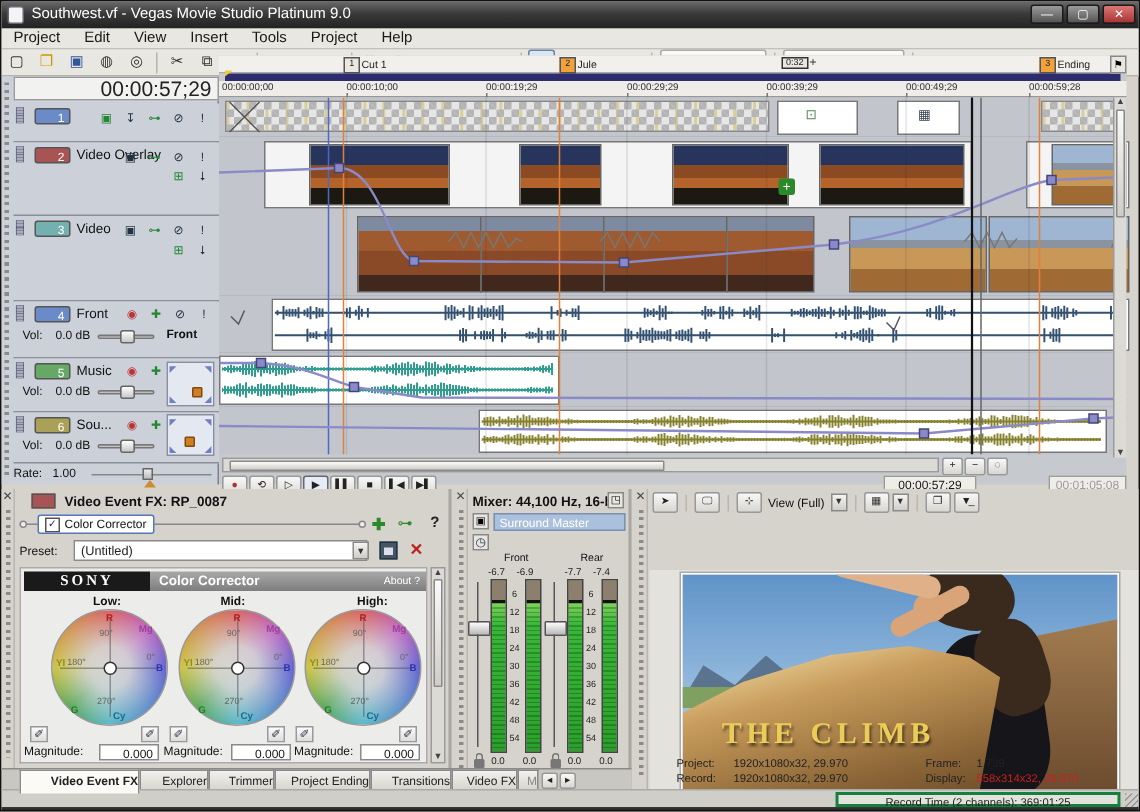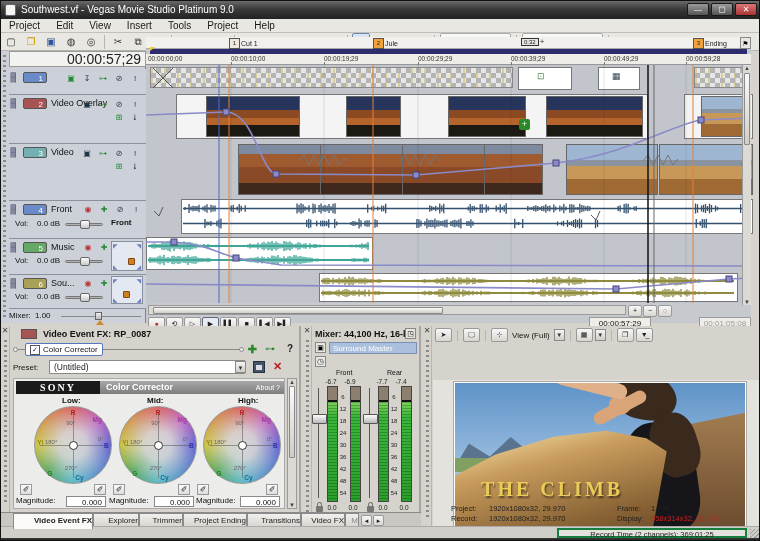--- a/index.html
+++ b/index.html
@@ -268,21 +268,21 @@
       <div class="abs panbox" style="top:1px;right:3px;height:28px;">
         <span class="panarr" style="left:1px;top:0;">◤</span>
           <span class="panarr" style="right:1px;top:0;">◥</span>
         <span class="panarr" style="left:1px;bottom:0;">◣</span>
           <span class="panarr" style="right:1px;bottom:0;">◢</span>
         <span class="pandot" style="right:12px;top:14px;"></span>
       </div>
     </div>
 
     <div class="abs" style="top:258px;left:8px;width:137px;height:14px;">
-      <span class="abs volrow" style="left:0;top:2px;">Mixer:</span>
+      <span class="abs volrow" style="left:0;top:2px;">Rate:</span>
       <span class="abs volrow" style="left:26px;top:2px;">1.00</span>
       <div class="abs" style="left:52px;top:7px;width:80px;height:1px;background:#888;"></div>
       <div class="abs" style="left:86px;top:3px;width:7px;height:8px;background:linear-gradient(#eee,#bbb);border:1px solid #666;"></div>
       <div class="abs" style="left:87px;top:11px;width:0;height:0;border-left:4px solid transparent;border-right:4px solid transparent;border-bottom:5px solid #d08a30;"></div>
     </div>
   </div>
 
   <div class="abs tlwrap">
     <div class="abs markerbar">
       <div class="mk" style="left:83px;">

